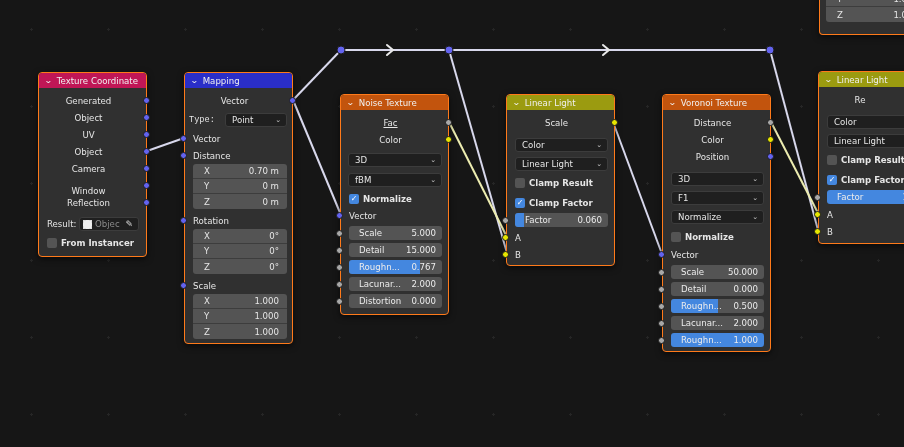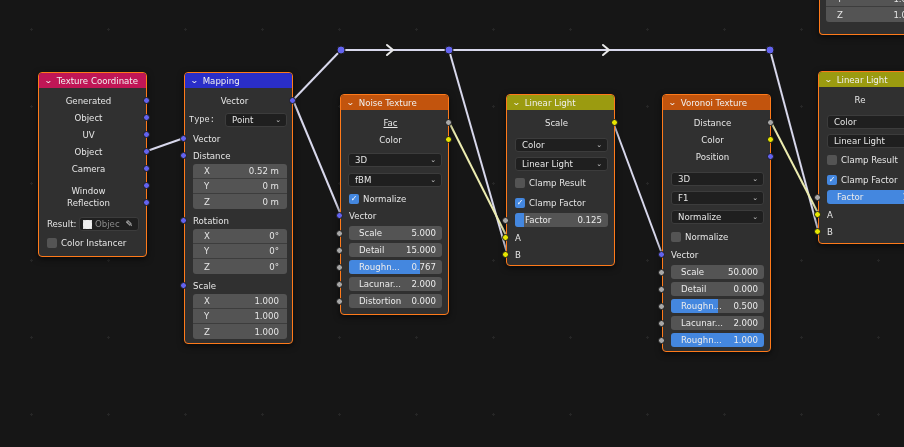--- a/index.html
+++ b/index.html
@@ -66,21 +66,21 @@
   }
   .field .fill { position: absolute; left: 0; top: 0; bottom: 0; background: #4487df; z-index: 0; }
   .field span { position: relative; z-index: 1; }
   .field.full { background: #4487df; }
   .vec-group { position: absolute; border-radius: 3px; overflow: hidden; }
   .vec-group .vf {
     height: 15px; background: #545454; display: flex; align-items: center; justify-content: space-between;
     padding: 0 8px 0 11px; border-bottom: 1px solid #3d3d3d; font-size: 8.6px;
   }
   .vec-group .vf:last-child { border-bottom: none; }
-  .check { position: absolute; display: flex; align-items: flex-end; font-size: 8.6px; }
+  .check { position: absolute; display: flex; align-items: flex-end; font-size: 8.6px; font-weight: bold; }
   .check .box {
     width: 10px; height: 10px; border-radius: 2px; background: #545454; margin-right: 4px;
     display: flex; align-items: center; justify-content: center; color: #fff; font-size: 8px; line-height: 1;
   }
   .check .box.on { background: #4487df; }
   .label { position: absolute; font-size: 8.6px; }
 </style>
 </head>
 <body>
 
@@ -158,21 +158,21 @@
   <div class="socket s-vec" style="left:104px; top:109px;"></div>
   <div class="socket s-vec" style="left:104px; top:126px;"></div>
   <div class="label" style="left:8px; top:146px;">Result:</div>
   <div class="dropdown" style="left:40px; top:144px; width:60px; padding-left:3px;">
     <span style="display:inline-block;width:9px;height:9px;border:1px dashed #ddd;background:#eee;margin-right:3px;"></span>
     <span style="color:#8a8a8a;flex:1;">Objec</span>
     <span style="color:#ddd;font-size:9px;">✎</span>
   </div>
   <div class="check" style="left:8px; top:165px;">
       <span class="box"></span>
-      <span>Color Instancer</span>
+      <span>From Instancer</span>
     </div>
 </div>
 
 <div class="node" style="left:184px; top:72px; width:109px; height:272px;">
   <div class="node-header hdr-blue">
       <span class="chev">⌄</span>
       <span>Mapping</span>
     </div>
   <div class="row out" style="top:20px;">
       <span>Vector</span>
@@ -187,21 +187,21 @@
       <span>Vector</span>
     </div>
   <div class="socket s-vec" style="left:-5px; top:62px;"></div>
   <div class="row in" style="top:75px;">
       <span>Distance</span>
     </div>
   <div class="socket s-vec" style="left:-5px; top:79px;"></div>
   <div class="vec-group" style="left:8px; top:91px; width:94px;">
     <div class="vf">
         <span>X</span>
-        <span>0.52 m</span>
+        <span>0.70 m</span>
       </div>
     <div class="vf">
         <span>Y</span>
         <span>0 m</span>
       </div>
     <div class="vf">
         <span>Z</span>
         <span>0 m</span>
       </div>
   </div>
@@ -321,21 +321,21 @@
       <span class="box"></span>
       <span>Clamp Result</span>
     </div>
   <div class="check" style="left:8px; top:103px;">
       <span class="box on">✓</span>
       <span>Clamp Factor</span>
     </div>
   <div class="field" style="left:8px; top:118px; width:93px;">
       <div class="fill" style="width:10%;"></div>
       <span>Factor</span>
-      <span>0.125</span>
+      <span>0.060</span>
     </div>
   <div class="socket s-flt" style="left:-5px; top:122px;"></div>
   <div class="row in" style="top:135px;">
       <span>A</span>
     </div>
   <div class="socket s-col" style="left:-5px; top:139px;"></div>
   <div class="row in" style="top:152px;">
       <span>B</span>
     </div>
   <div class="socket s-col" style="left:-5px; top:156px;"></div>

